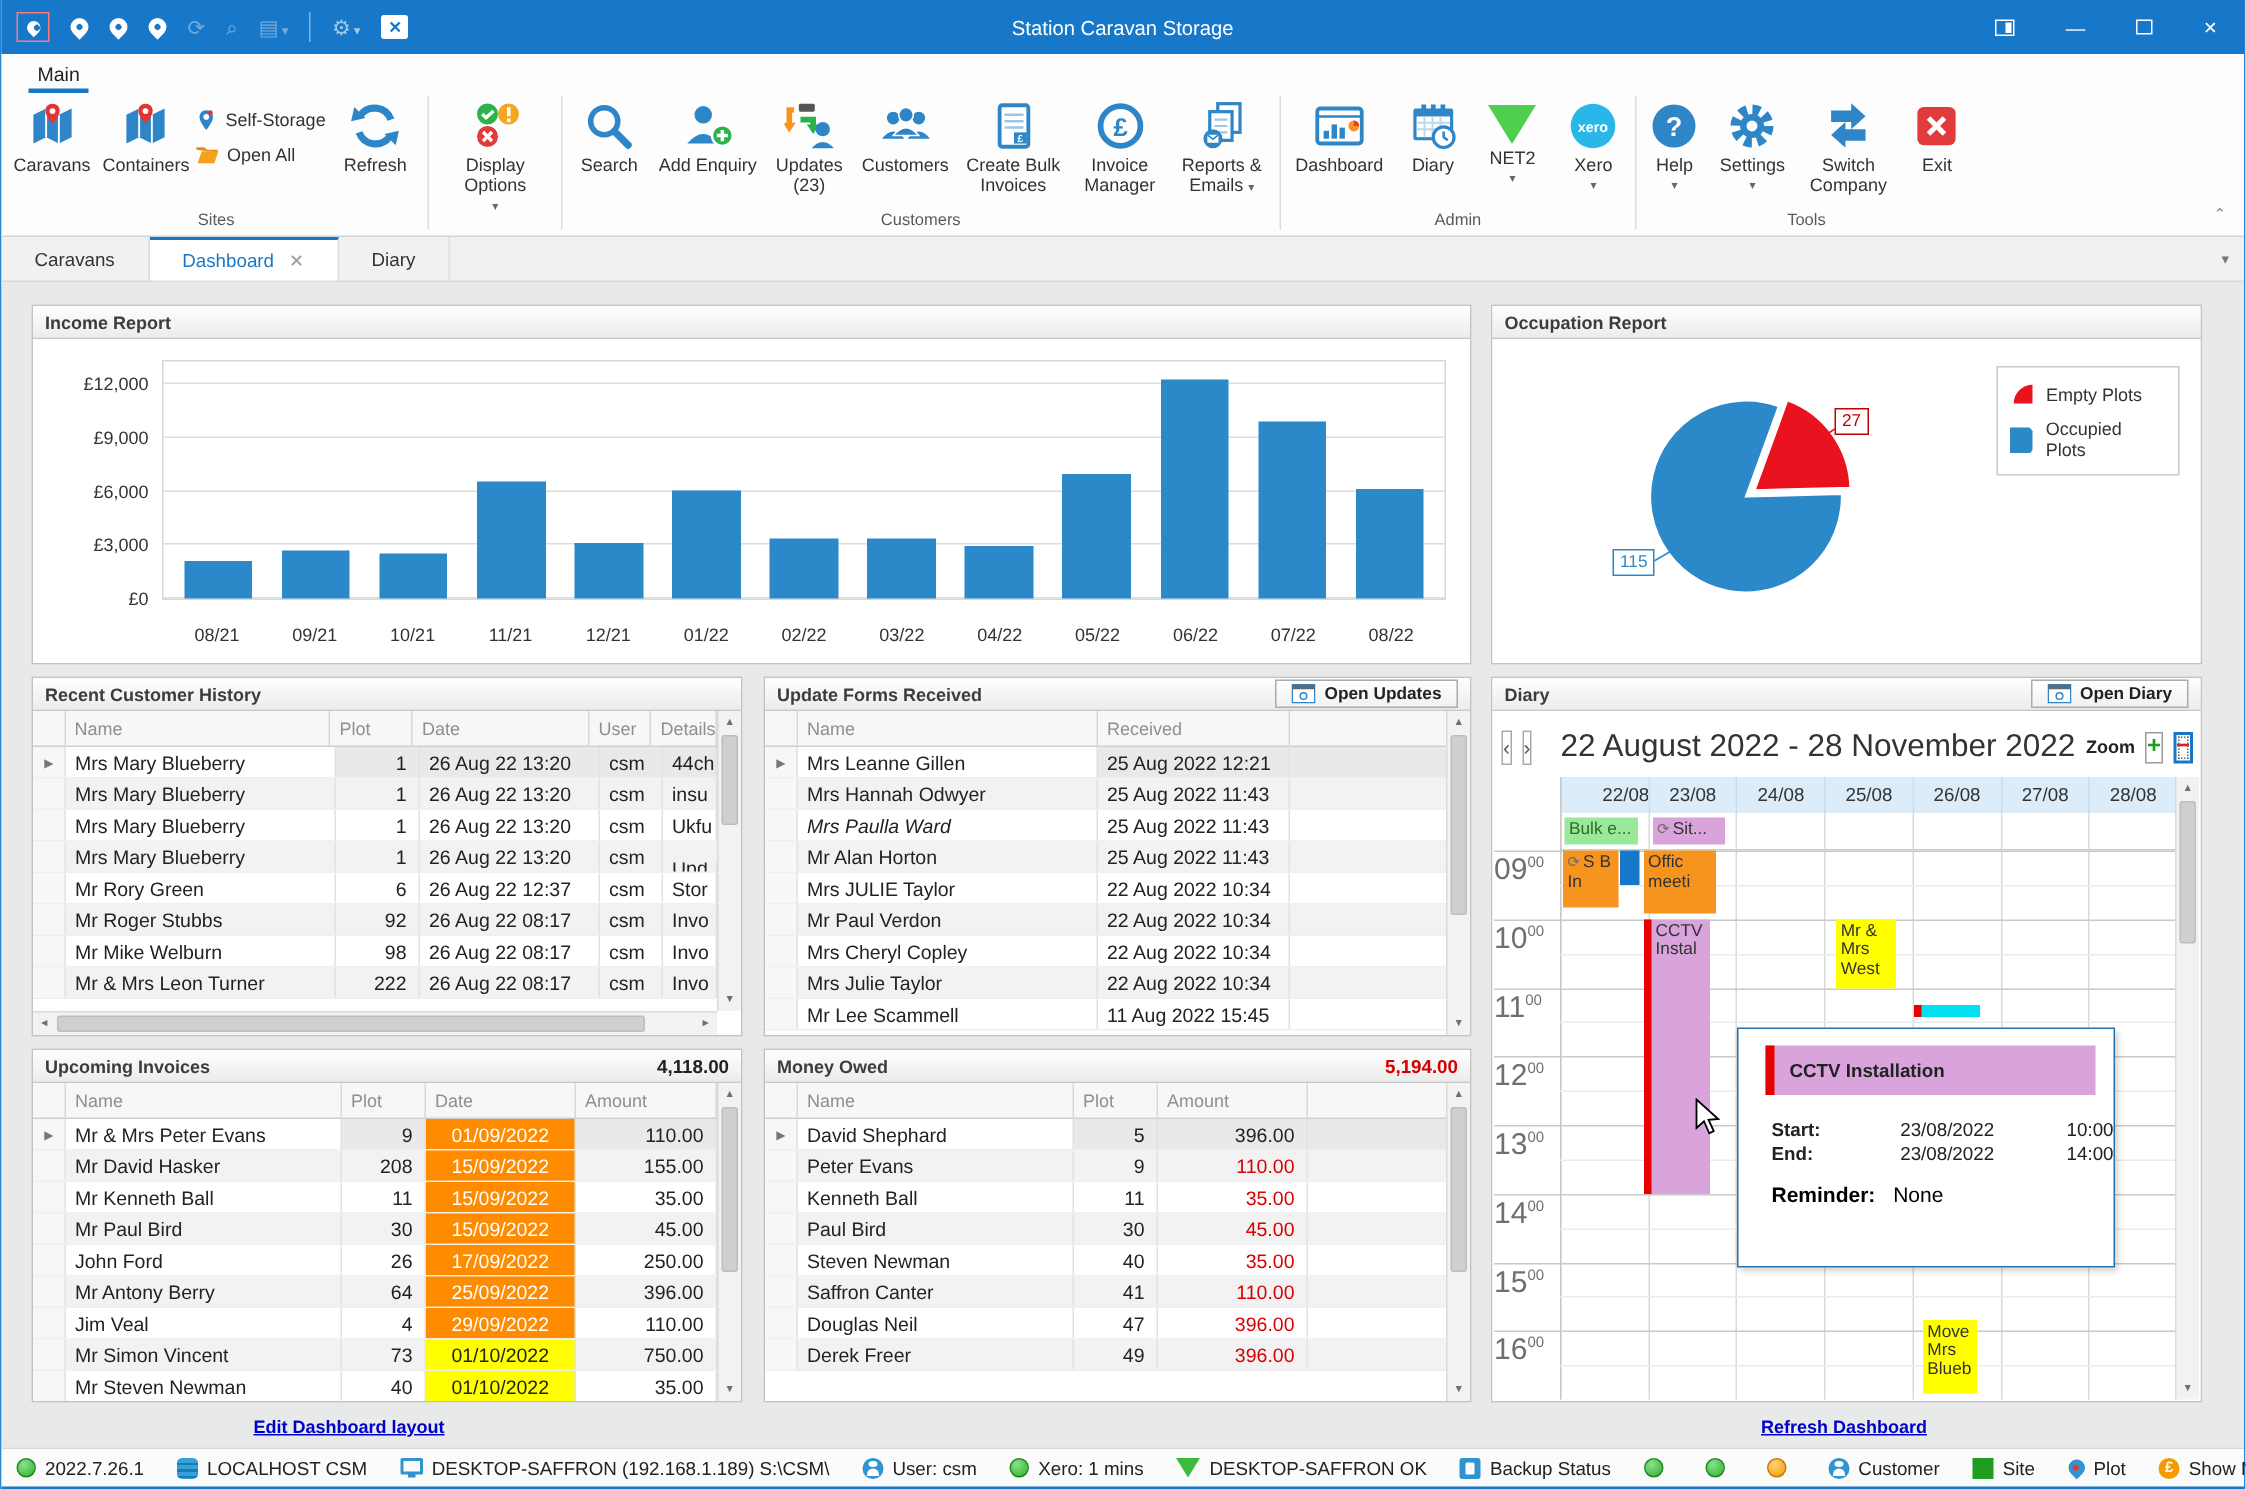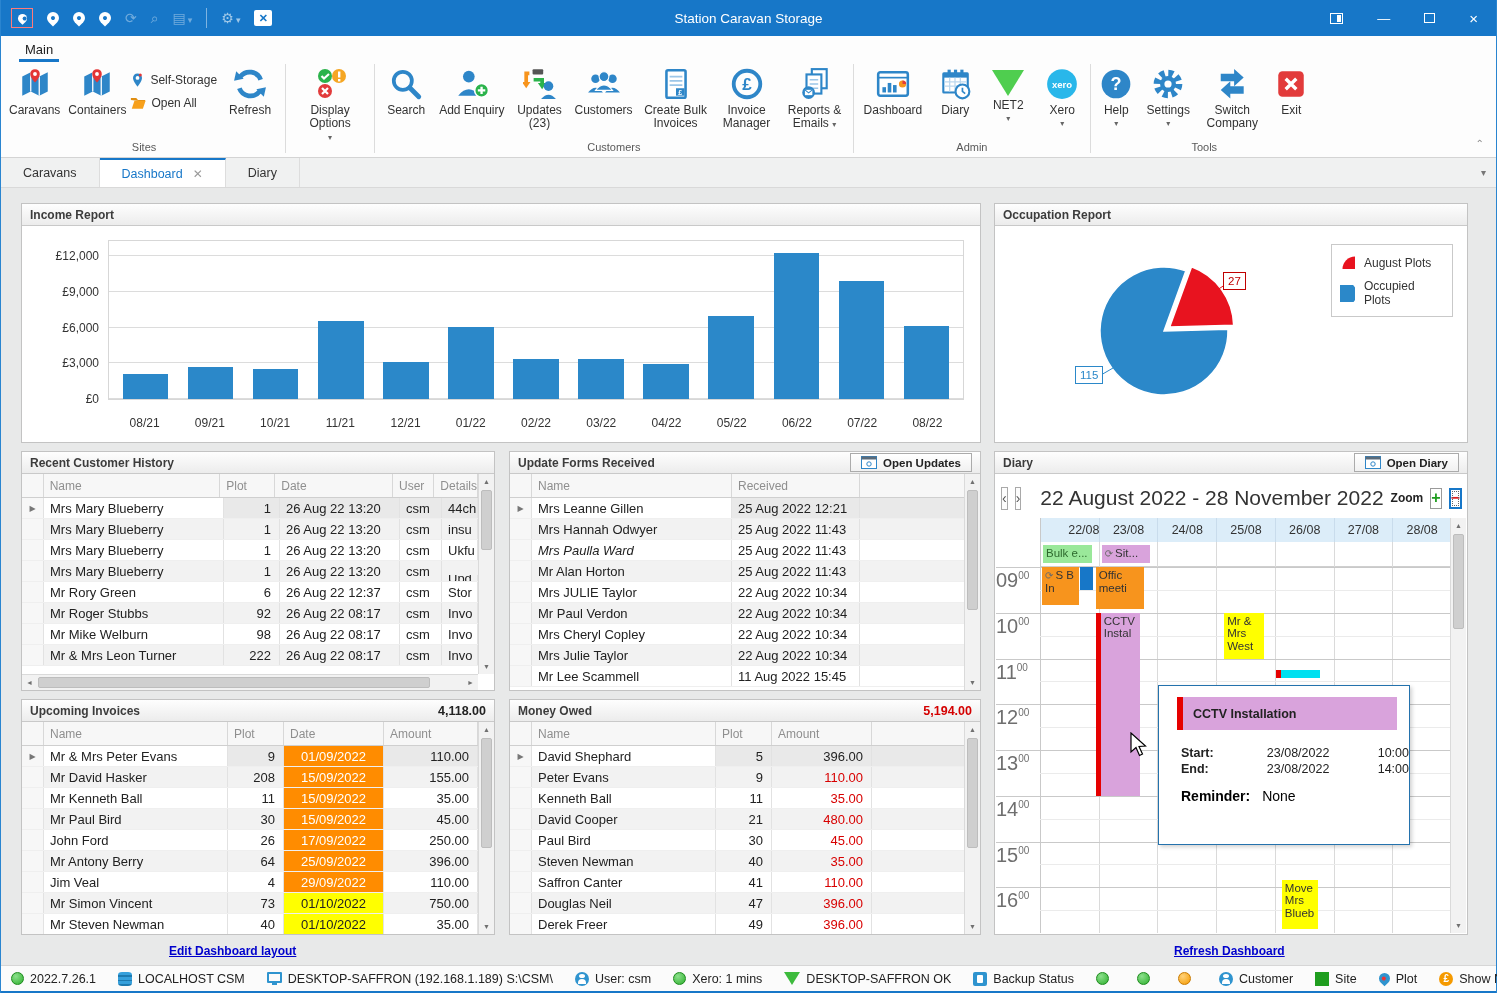--- a/index.html
+++ b/index.html
@@ -527,21 +527,21 @@
             <line x1="222" y1="64" x2="236" y2="55" stroke="#e8131f"></line>
             <line x1="118" y1="142" x2="106" y2="149" stroke="#2b88c9"></line>
           </svg>
         <div class="pie-callout" style="left:228px; top:46px; border-color:#c00000; color:#c00000;">27</div>
         <div class="pie-callout" style="left:80px; top:140px; border-color:#2b88c9; color:#2b88c9;">115</div>
         <div class="legend">
           <div class="lrow">
               <svg width="17" height="17">
                 <path d="M2.5 15 A12.5 12.5 0 0 1 15 2.5 L15 15 Z" fill="#e8131f"></path>
               </svg>
-              <span>August Plots</span>
+              <span>Empty Plots</span>
             </div>
           <div class="lrow">
               <svg width="17" height="17">
                 <path d="M15 2.5 A12.5 12.5 0 1 0 15 15 Z" fill="#2b88c9"></path>
               </svg>
               <span>Occupied Plots</span>
             </div>
         </div>
       </div>
     </div>
@@ -853,26 +853,20 @@
               <span class="gc num" style="width:100px;" data-variant="red">110.00</span>
             </div>
 
             <div class="grid-row">
               <span class="gc ind"></span>
               <span class="gc gc-name" style="width:184px;">Kenneth Ball</span>
               <span class="gc num" style="width:56px;">11</span>
               <span class="gc num" style="width:100px;" data-variant="red">35.00</span>
             </div>
 
-            <div class="grid-row">
-              <span class="gc ind"></span>
-              <span class="gc gc-name" style="width:184px;">David Cooper</span>
-              <span class="gc num" style="width:56px;">21</span>
-              <span class="gc num" style="width:100px;" data-variant="red">480.00</span>
-            </div>
 
             <div class="grid-row">
               <span class="gc ind"></span>
               <span class="gc gc-name" style="width:184px;">Paul Bird</span>
               <span class="gc num" style="width:56px;">30</span>
               <span class="gc num" style="width:100px;" data-variant="red">45.00</span>
             </div>
 
             <div class="grid-row">
               <span class="gc ind"></span>

